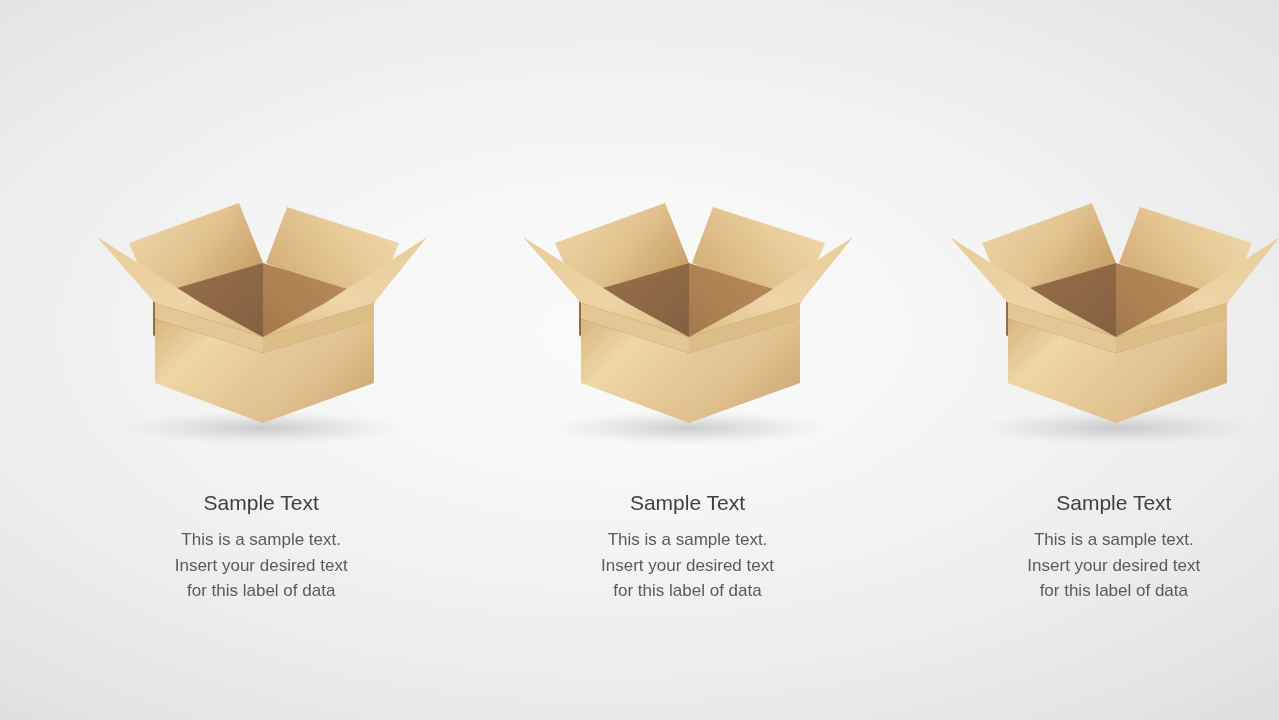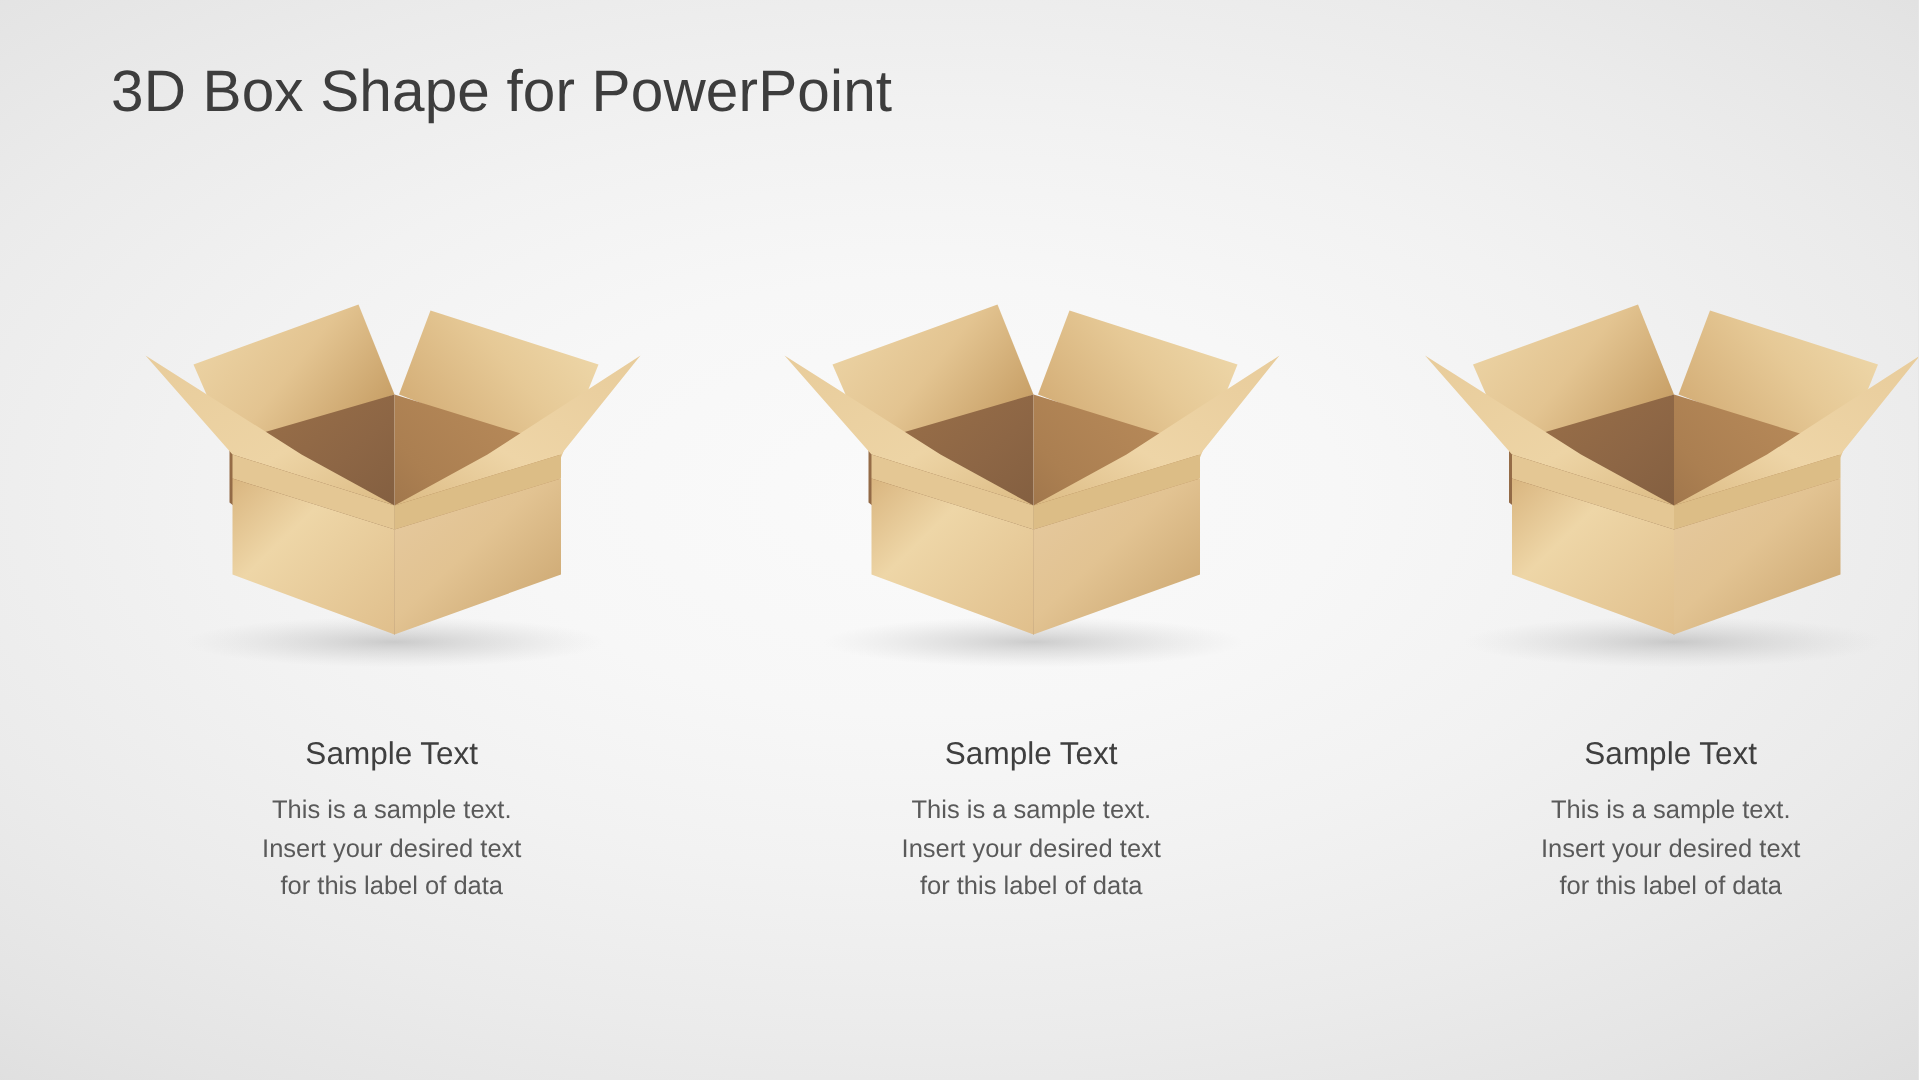--- a/index.html
+++ b/index.html
@@ -99,21 +99,20 @@
   .caption-body .line {
     display: block;
     white-space: nowrap;
   }
 </style>
 </head>
 <body>
 
 <div id="slide">
 
-  <div id="slide-title">3D Box Shape for PowerPoint</div>
 
   <div id="columns">
 
     <div class="column">
       <div class="box-wrap">
         <svg class="box-svg" viewBox="0 0 340 270" xmlns="http://www.w3.org/2000/svg">
           <defs>
             <radialGradient id="sh1" cx="50%" cy="50%" r="50%">
               <stop offset="0%" stop-color="#a8a8a8" stop-opacity="0.55"></stop>
               <stop offset="55%" stop-color="#bdbdbd" stop-opacity="0.28"></stop>

